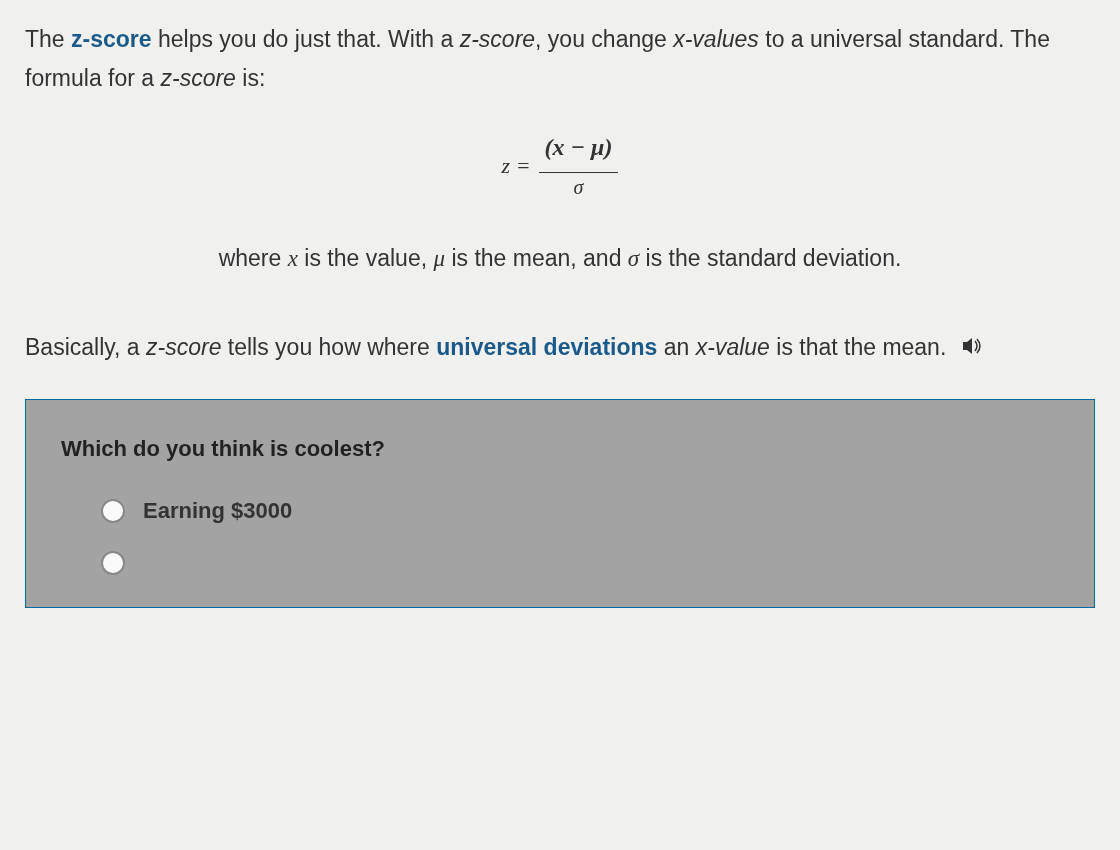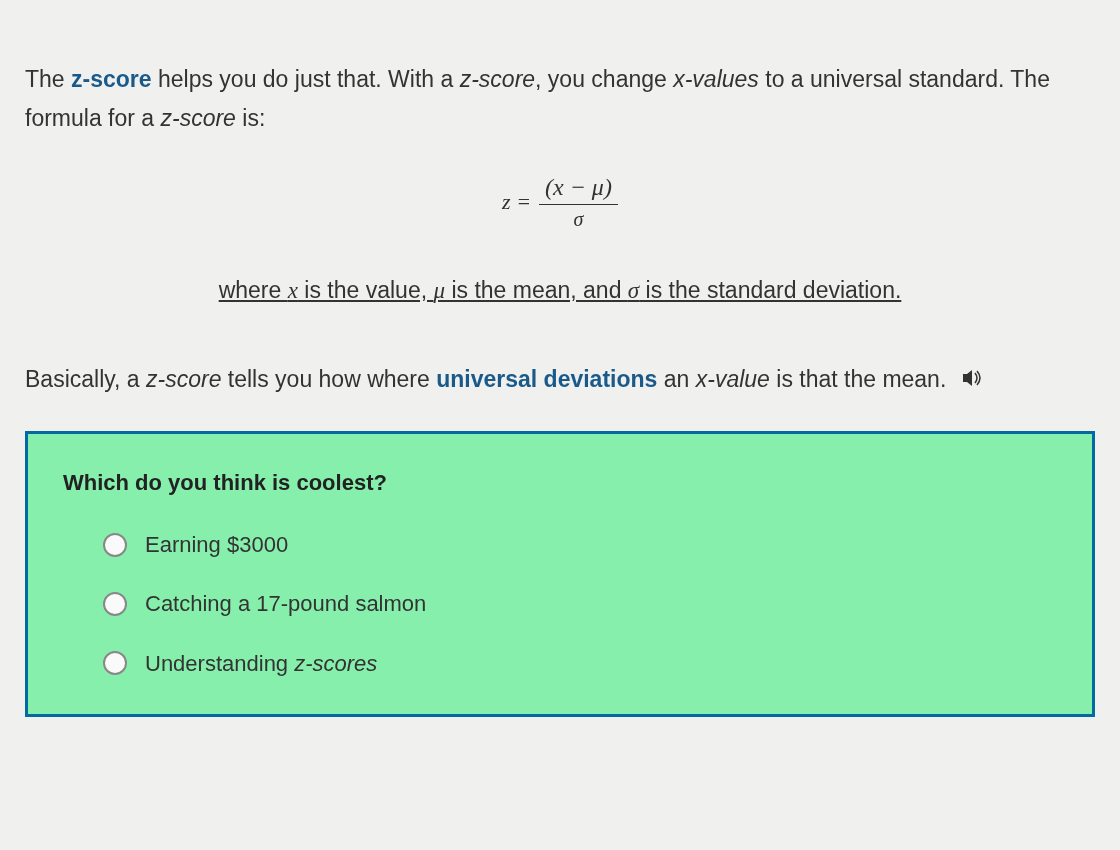--- a/index.html
+++ b/index.html
@@ -12,21 +12,20 @@
       background: #f0f0ee;
       width: 1120px;
       height: 850px;
       padding: 20px 25px;
       color: #333;
       font-size: 23px;
       line-height: 1.7;
     }
     .content-text {
       margin-bottom: 30px;
-      margin-top: 40px;
     }
     .term-link {
       color: #1a5a8a;
       font-weight: bold;
     }
     .italic {
       font-style: italic;
     }
     .formula-block {
       text-align: center;
@@ -42,56 +41,57 @@
     }
     .fraction {
       display: inline-flex;
       flex-direction: column;
       align-items: center;
       vertical-align: middle;
       line-height: 1.2;
     }
     .fraction .numerator {
       border-bottom: 1.5px solid #333;
-      padding: 0 6px 2px 6px;
+      padding: 0 6px 10px 6px;
       font-size: 24px;
+      font-weight: bold;
     }
     .fraction .denominator {
       padding-top: 2px;
       font-size: 20px;
     }
     .where-text {
       text-align: center;
       margin: 30px 0 50px 0;
       font-size: 23px;
-      text-decoration: underline;
     }
     .audio-icon {
       display: inline-block;
       vertical-align: middle;
       margin-left: 8px;
     }
     .question-box {
-      border: 3px solid #0369a1;
-      background: #86efac;
+      border: 1px solid #0369a1;
+      background: #a3a3a3;
       padding: 30px 35px 10px 35px;
       margin-top: 30px;
     }
     .question-title {
       font-weight: bold;
       font-size: 22px;
       margin-bottom: 25px;
       color: #222;
     }
     .option-row {
       display: flex;
       align-items: center;
       margin: 22px 0 22px 40px;
       font-size: 22px;
       color: #333;
+      font-weight: bold;
     }
     .radio-circle {
       width: 24px;
       height: 24px;
       border: 2px solid #888;
       border-radius: 50%;
       margin-right: 18px;
       flex-shrink: 0;
       background: #fafafa;
     }
@@ -135,22 +135,15 @@
 <div class="question-box">
   <div class="question-title">Which do you think is coolest?</div>
 
   <div class="option-row">
     <span class="radio-circle"></span>
     <span>Earning $3000</span>
   </div>
 
   <div class="option-row">
     <span class="radio-circle"></span>
-    <span>Catching a 17-pound salmon</span>
   </div>
 
-  <div class="option-row">
-    <span class="radio-circle"></span>
-    <span>
-      <span>Understanding </span><span class="italic">z-scores</span>
-    </span>
-  </div>
 </div>
 
 </body></html>

